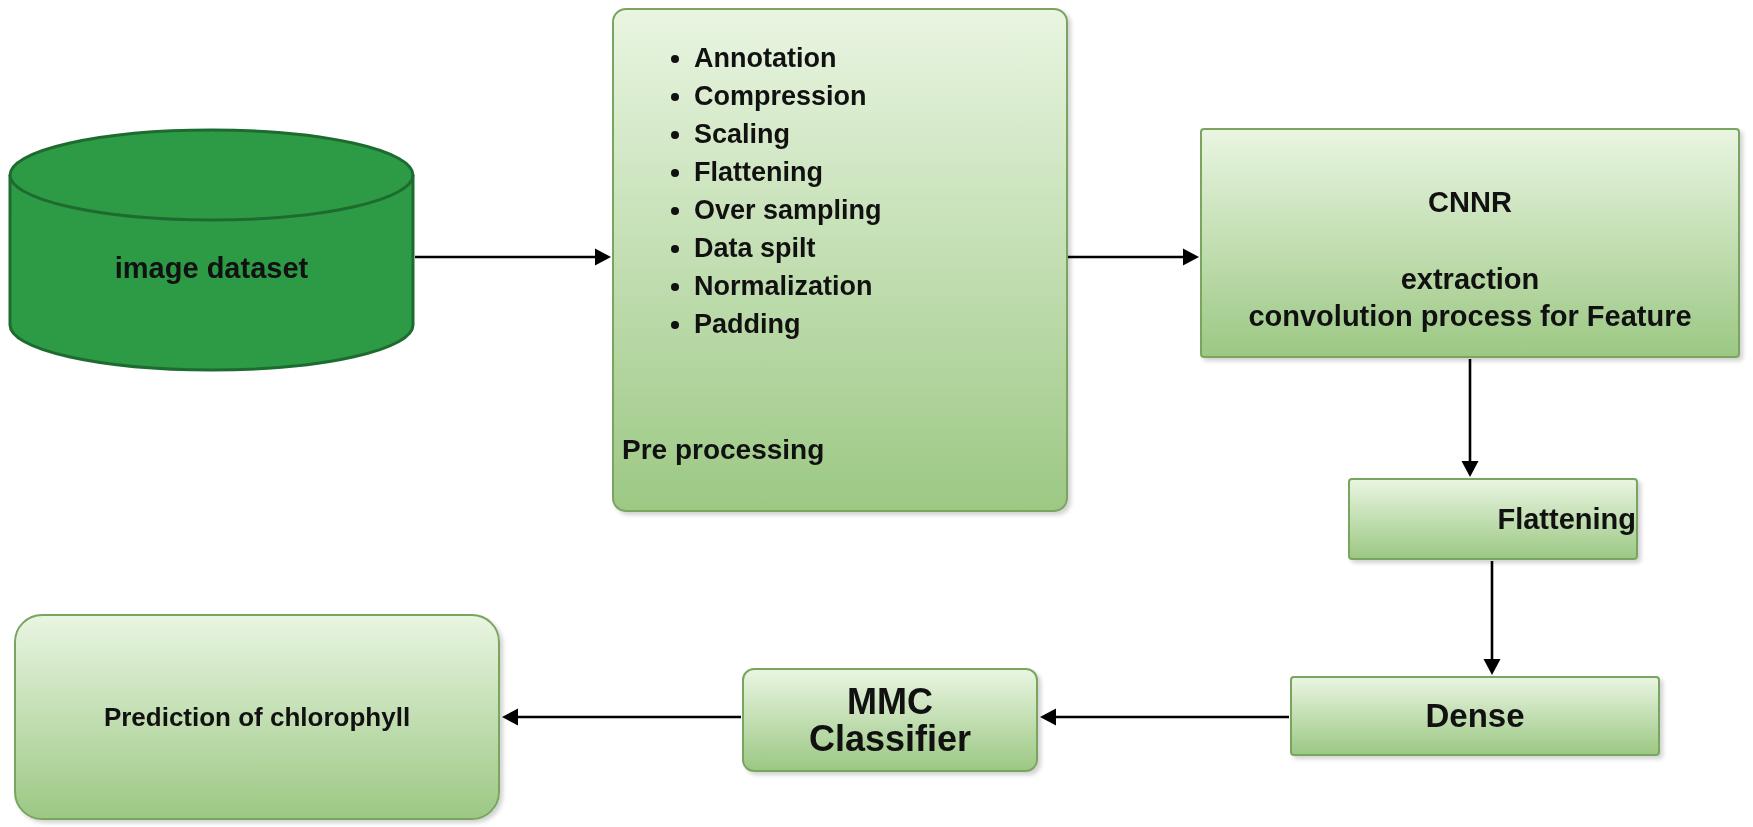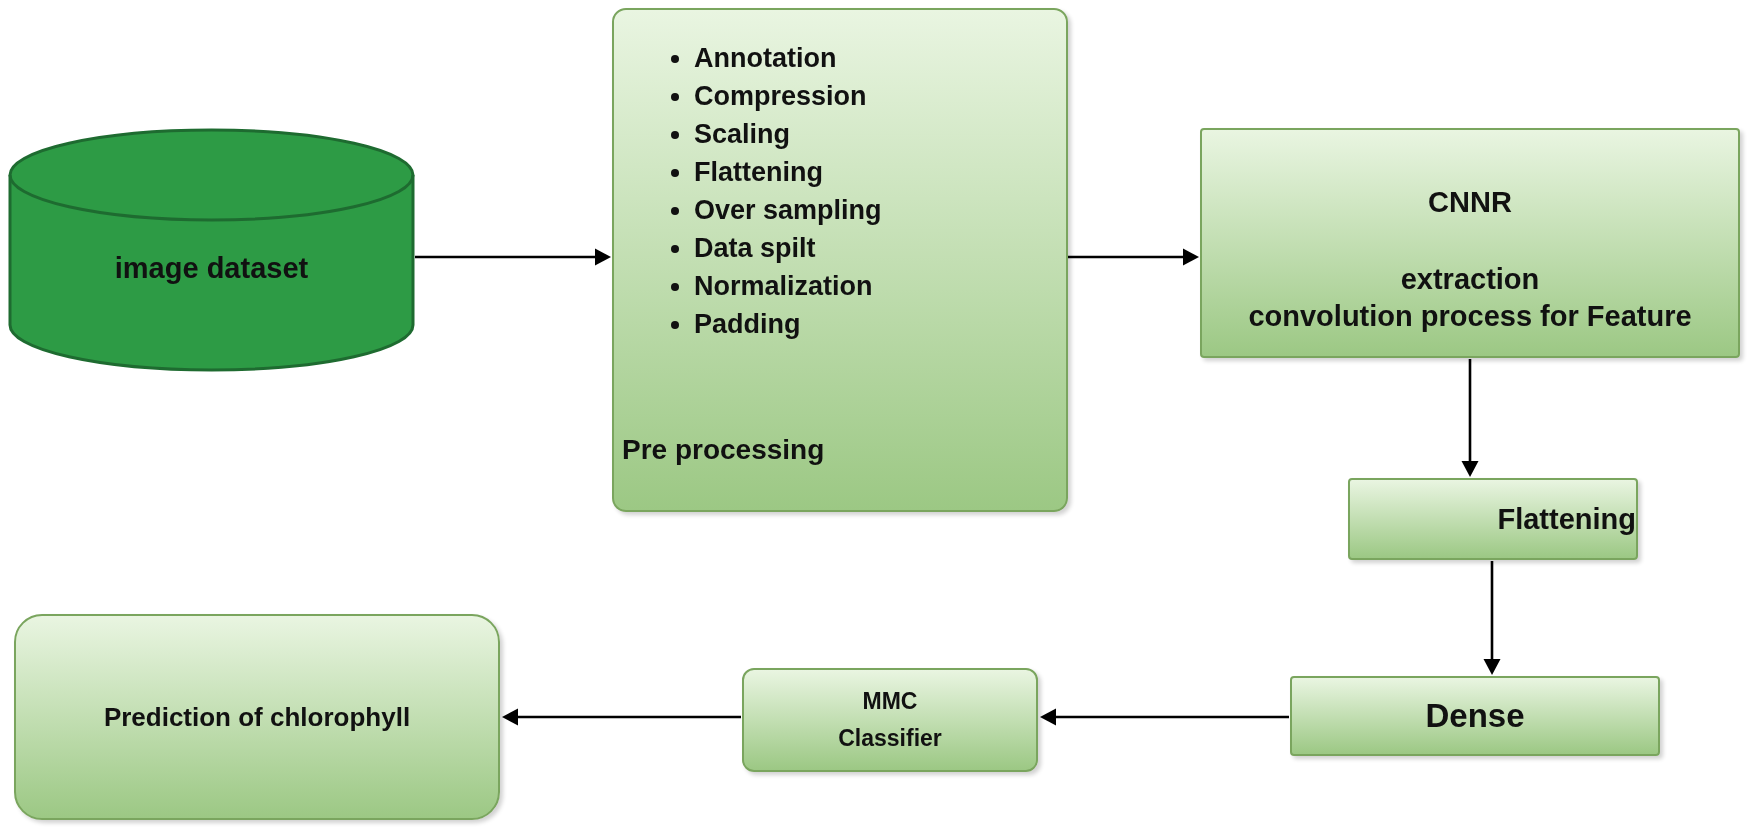--- a/index.html
+++ b/index.html
@@ -94,21 +94,21 @@
     width: 370px; height: 80px;
     border-radius: 4px;
     display: flex; align-items: center; justify-content: center;
     font-size: 33px;
   }
   .mmc {
     left: 742px; top: 668px;
     width: 296px; height: 104px;
     border-radius: 12px;
     display: flex; flex-direction: column; align-items: center; justify-content: center;
-    font-size: 23px; line-height: 37px;
+    font-size: 36px; line-height: 37px;
     text-align: center;
   }
   .prediction {
     left: 14px; top: 614px;
     width: 486px; height: 206px;
     border-radius: 28px;
     display: flex; flex-direction: column; align-items: center; justify-content: center;
     font-size: 26px; line-height: 40px;
     text-align: center;
   }

